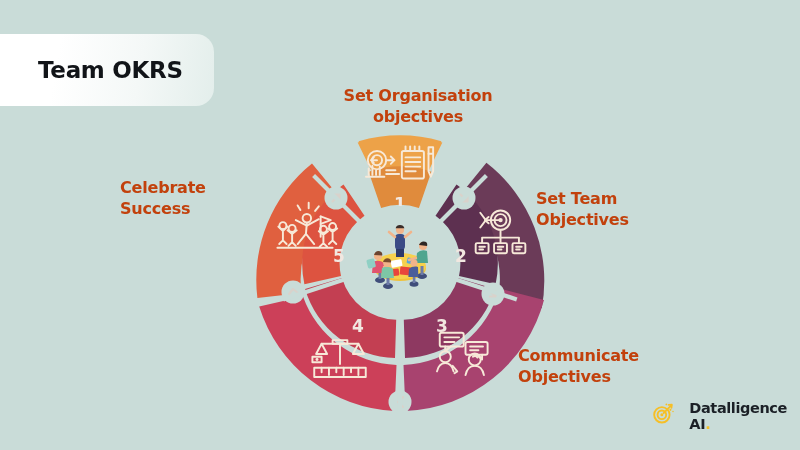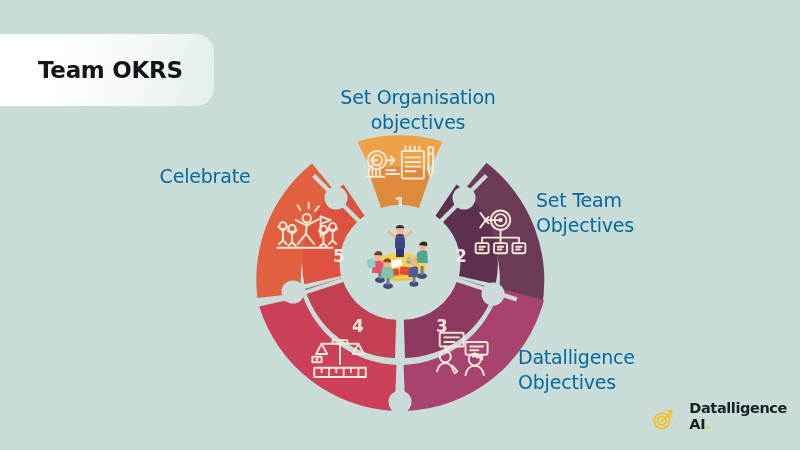--- a/index.html
+++ b/index.html
@@ -55,39 +55,39 @@
     font-family: "DejaVu Sans", sans-serif;
     font-size: 17px;
     font-weight: bold;
     fill: #f2e7e0;
   }
 
   
   .wlabel {
     position: absolute;
     font-family: "DejaVu Sans", sans-serif;
-    font-size: 19px;
-    font-weight: normal;
-    color: #0369a1;
+    font-size: 16px;
+    font-weight: bold;
+    color: #c2410c;
     line-height: 1.34;
     letter-spacing: -0.2px;
   }
   #label-1 { left: 333px; top: 85px;  width: 170px; text-align: center; }
   #label-2 { left: 536px; top: 188px; width: 160px; text-align: left; }
   #label-3 { left: 518px; top: 345px; width: 180px; text-align: left; }
   #label-4 { left: 124px; top: 345px; width: 166px; text-align: center; }
-  #label-5 { left: 120px; top: 164px; width: 170px; text-align: center; }
+  #label-5 { left: 120px; top: 177px; width: 170px; text-align: left; }
 
   
   #logo {
     position: absolute;
     left: 652px;
     top: 400px;
     display: flex;
-    align-items: flex-end;
+    align-items: flex-start;
     gap: 14px;
   }
   #logo-text {
     font-family: "DejaVu Sans", sans-serif;
     font-size: 14.5px;
     font-weight: bold;
     color: #1b2026;
     letter-spacing: -0.4px;
   }
   #logo-dot {
@@ -342,25 +342,26 @@
 
   <div class="wlabel" id="label-1">
     <div>Set Organisation</div>
     <div>objectives</div>
   </div>
   <div class="wlabel" id="label-2">
     <div>Set Team</div>
     <div>Objectives</div>
   </div>
   <div class="wlabel" id="label-3">
-    <div>Datalligence</div>
+    <div>Communicate</div>
     <div>Objectives</div>
   </div>
   <div class="wlabel" id="label-5">
     <div>Celebrate</div>
+    <div>Success</div>
   </div>
 
   <div id="logo">
     <svg width="26" height="26" viewBox="0 0 26 26">
       <circle cx="11" cy="15" r="8.6" fill="none" stroke="#f6bf26" stroke-width="2.1"></circle>
       <circle cx="11" cy="15" r="4.8" fill="none" stroke="#f6bf26" stroke-width="2.1"></circle>
       <circle cx="11" cy="15" r="1.7" fill="#f6bf26"></circle>
       <path d="M13 13 L 21.5 4.5" stroke="#f6bf26" stroke-width="2.1" stroke-linecap="round"></path>
       <path d="M18.5 4 l3.6 -0.4 l-0.4 3.6" fill="none" stroke="#f6bf26" stroke-width="1.9" stroke-linecap="round" stroke-linejoin="round"></path>
       <circle cx="20.5" cy="9.5" r="1.15" fill="#f6bf26"></circle>

